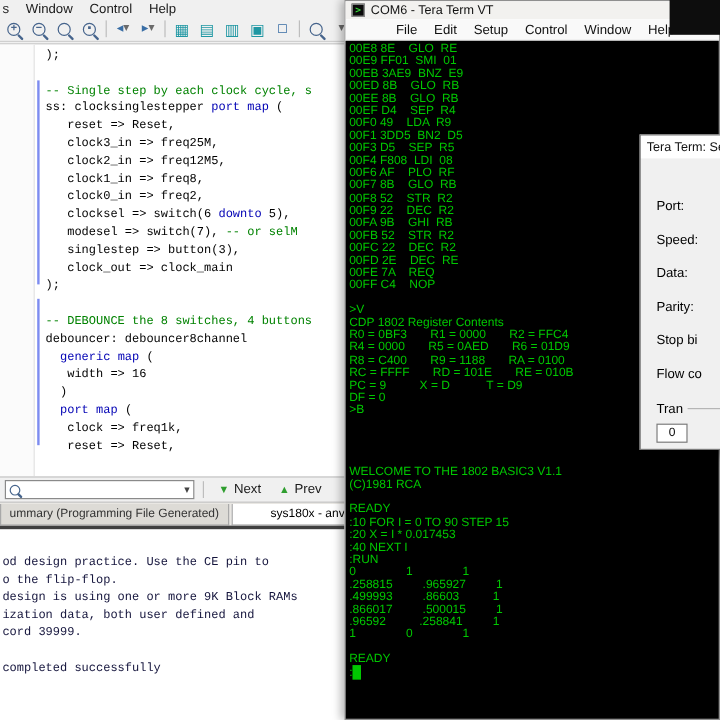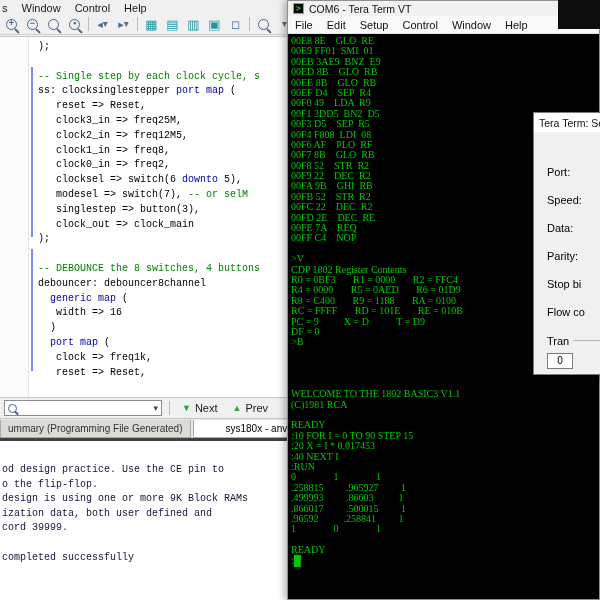--- a/index.html
+++ b/index.html
@@ -68,25 +68,25 @@
 
   
   .tt-window { position:absolute; left:287px; top:0; width:313px; height:600px; background:#fff;
                border:1px solid #8f8f8f; box-shadow:-3px 0 7px rgba(0,0,0,.28); }
   .tt-titlebar { height:15px; background:#f2f1ef; display:flex; align-items:center; gap:5px;
                  padding:0 5px; font-size:10.5px; color:#111; }
   .tt-icon { width:11px; height:11px; background:#0a0a0a; border:1px solid #9a9a9a; flex:none;
              color:#39d839; font-family:"DejaVu Sans Mono", monospace; font-size:8px;
              line-height:9px; text-align:center; font-weight:bold; }
   .tt-menubar { height:18px; background:#f9f9f9; border-bottom:1px solid #e3e3e3;
-                display:flex; align-items:center; font-size:11px; color:#111; }
+                display:flex; align-items:center; font-size:11px; color:#111;padding-left:35px; }
   .tt-menu-item { padding:0 7px; }
   .tt-terminal { position:absolute; top:33px; left:0; right:0; bottom:0; background:#000;
                  overflow:hidden; padding:2px 0 0 3px;
-                 font-family:Liberation Serif, serif; font-size:10px; color:#00c800; }
+                 font-family:Liberation Sans, sans-serif; font-size:10px; color:#00c800; }
   .t-line { height:10.4px; line-height:10.4px; white-space:pre; }
 
   
   .serial-dialog { position:absolute; left:533px; top:112px; width:90px; height:263px;
                    background:#f0f0f0; border:1px solid #7b7b7b;
                    box-shadow:-3px 3px 9px rgba(0,0,0,.35); overflow:hidden; }
   .dlg-titlebar { height:19px; background:#ffffff; display:flex; align-items:center;
                   padding:0 5px; font-size:10.5px; color:#111; white-space:nowrap; }
   .dlg-body { position:relative; padding:34px 0 0 13px; font-size:11px; color:#000; }
   .dlg-label { height:13px; line-height:13px; margin-bottom:15px; white-space:nowrap; }

